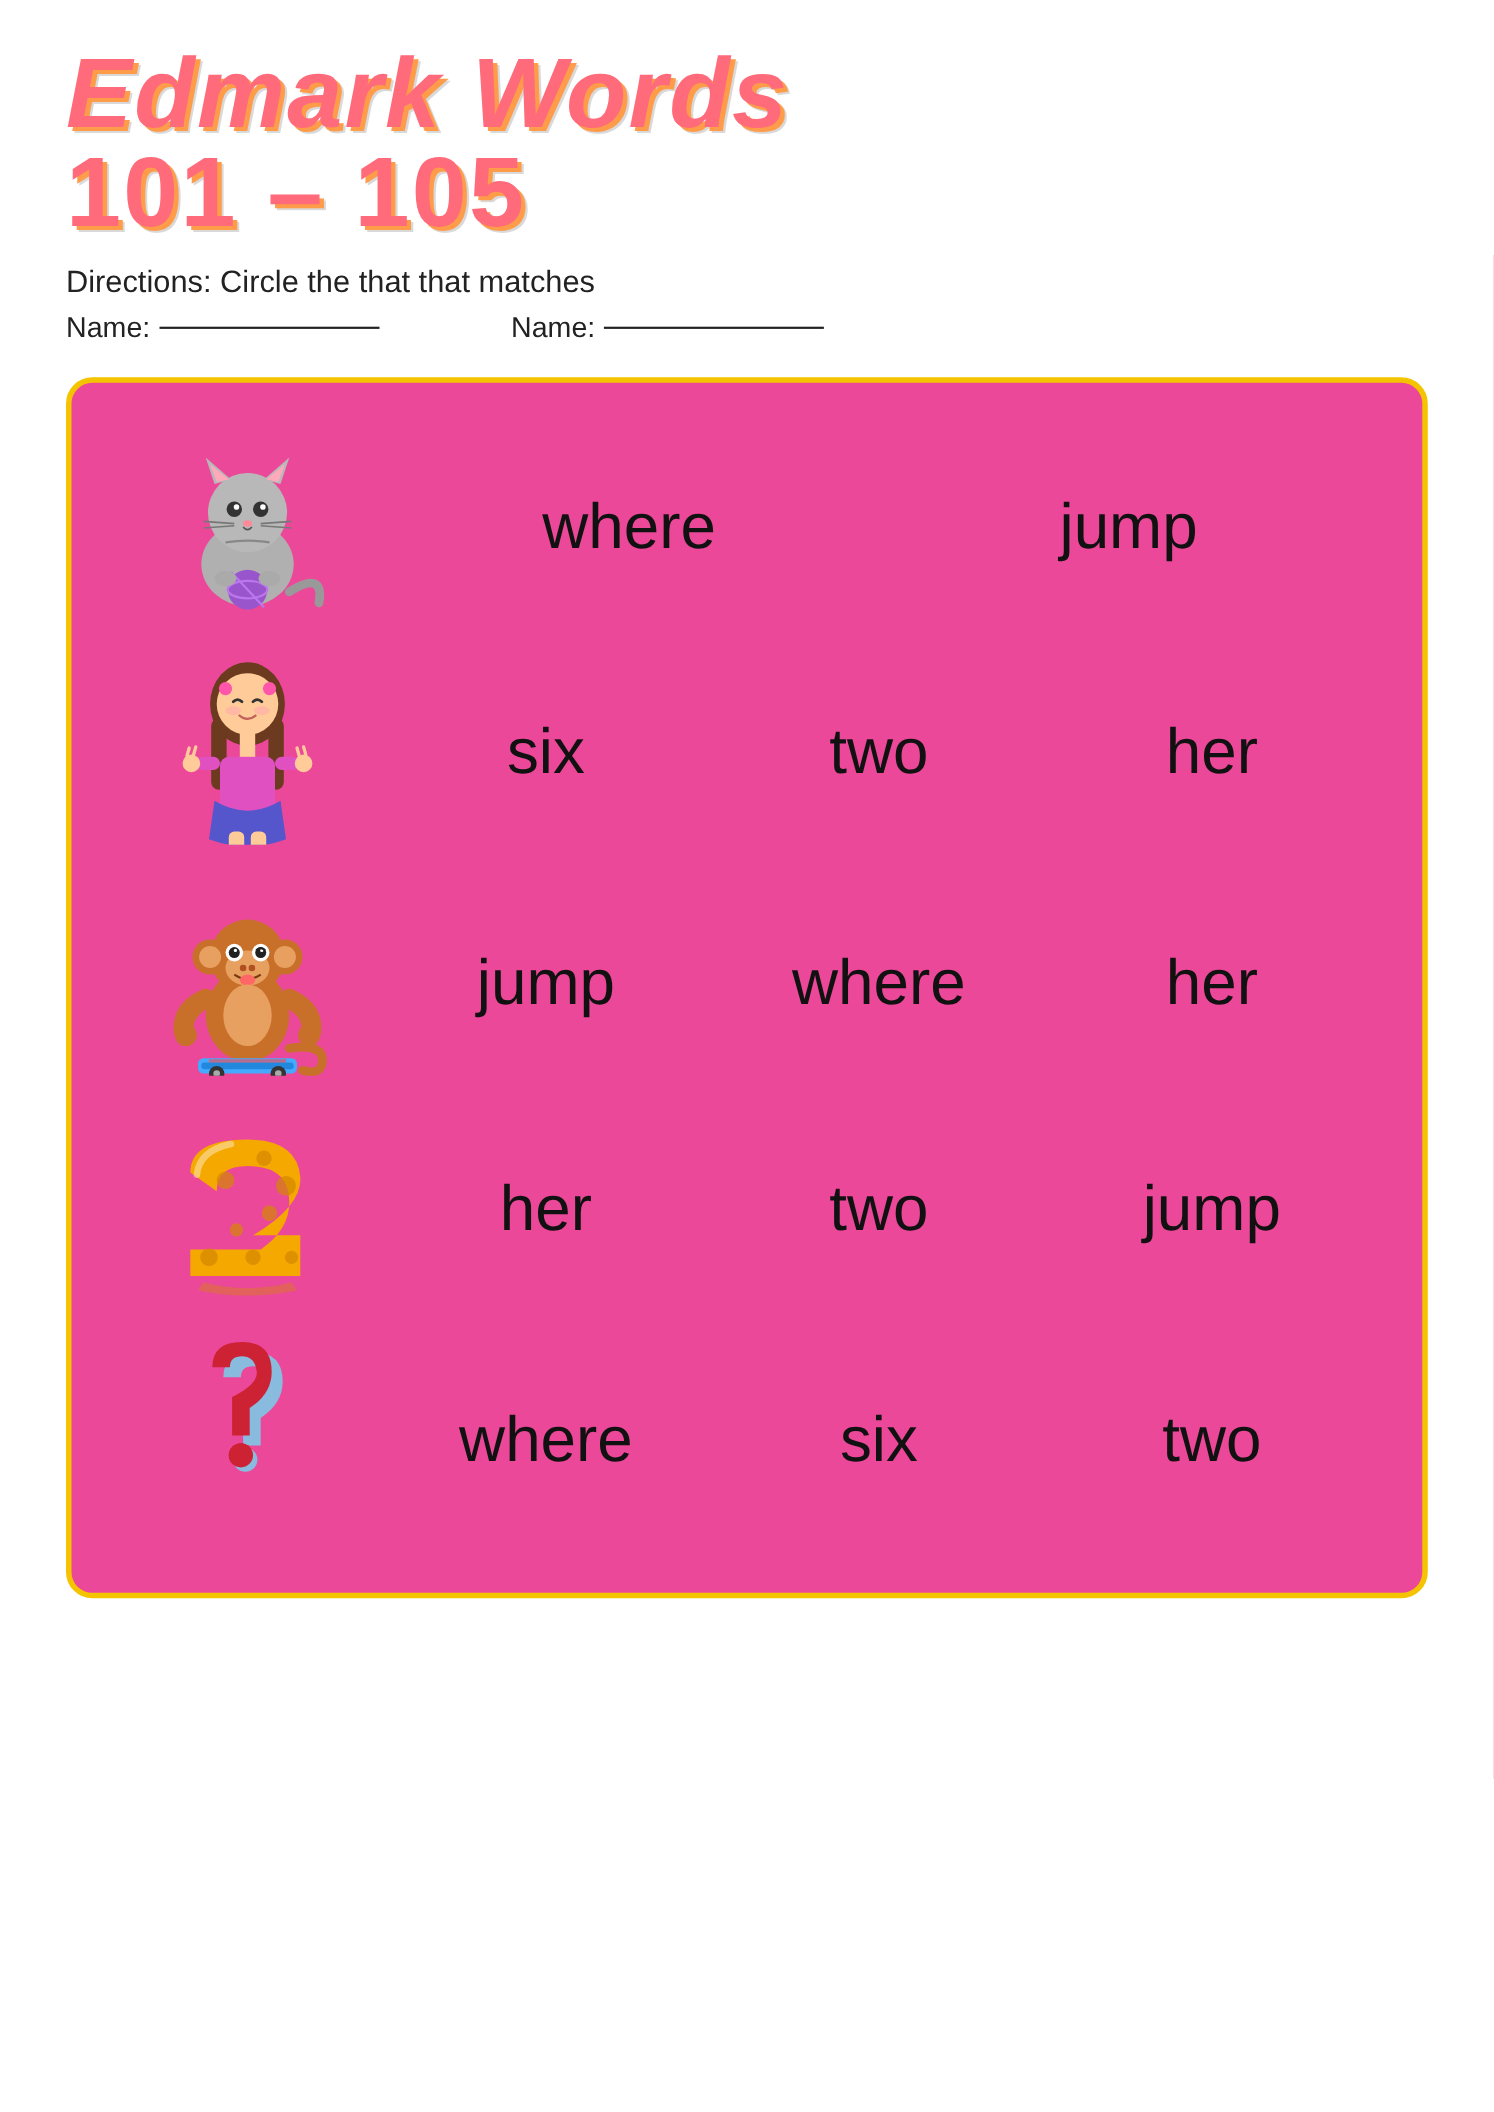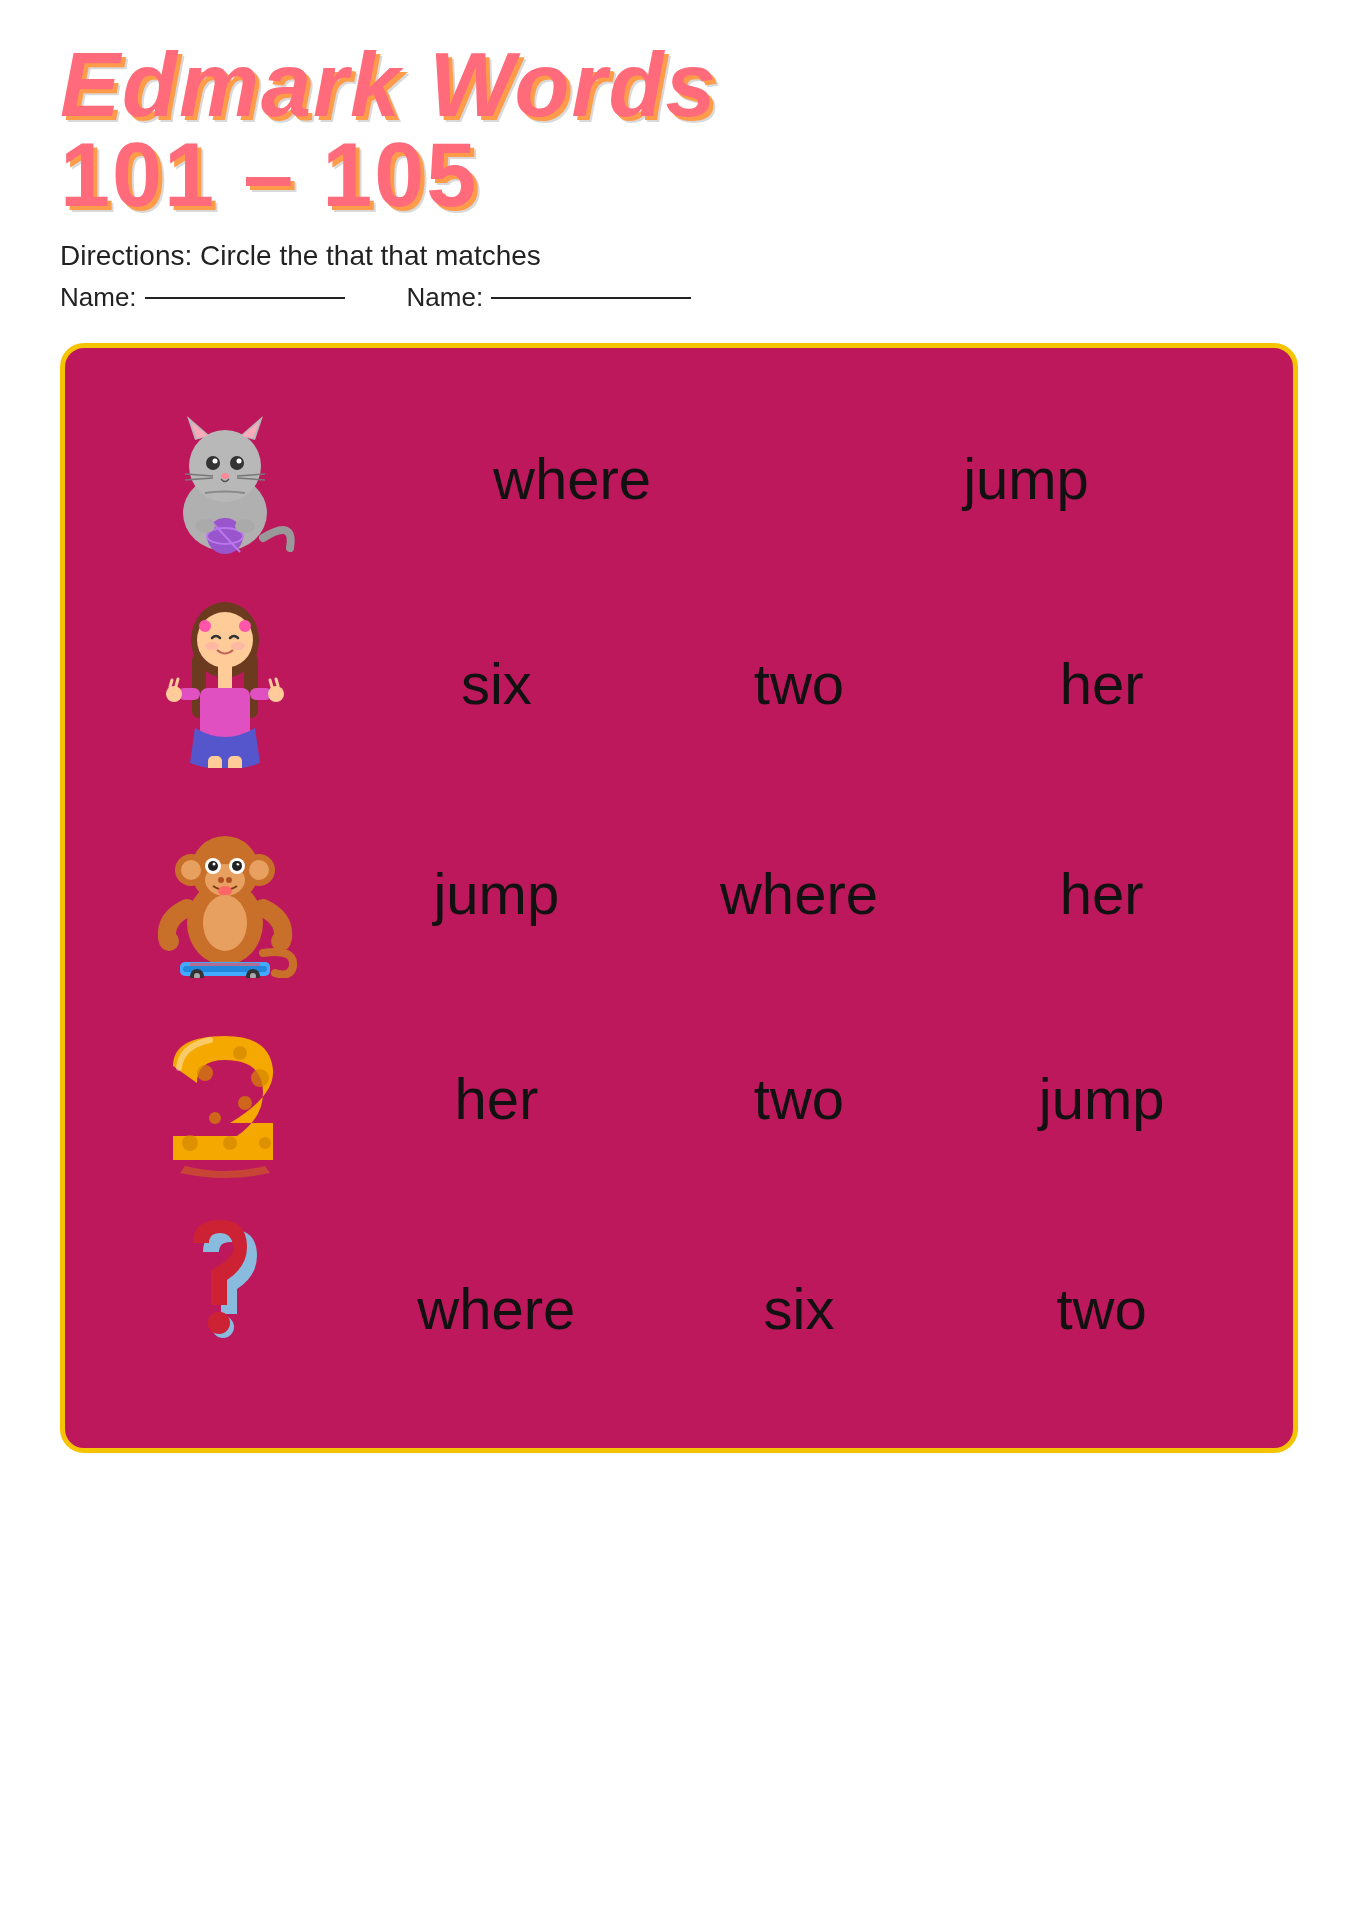--- a/index.html
+++ b/index.html
@@ -43,21 +43,21 @@
 
     .directions {
       font-size: 28px;
       color: #222;
       margin-top: 18px;
       margin-bottom: 10px;
     }
 
     .name-date-row {
       display: flex;
-      gap: 62px;
+      gap: 120px;
       font-size: 26px;
       color: #222;
       margin-bottom: 30px;
     }
 
     .name-date-row .field {
       display: flex;
       align-items: center;
       gap: 8px;
     }
@@ -65,21 +65,21 @@
     .name-date-row .underline {
       display: inline-block;
       width: 200px;
       border-bottom: 2px solid #222;
     }
 
     .main-box {
       border: 5px solid #f5c400;
       border-radius: 24px;
       padding: 30px 40px;
-      background: #be185d;
+      background: #ec4899;
     }
 
     .word-row {
       display: flex;
       align-items: center;
       padding: 20px 0;
       border-bottom: none;
       min-height: 200px;
     }
 

